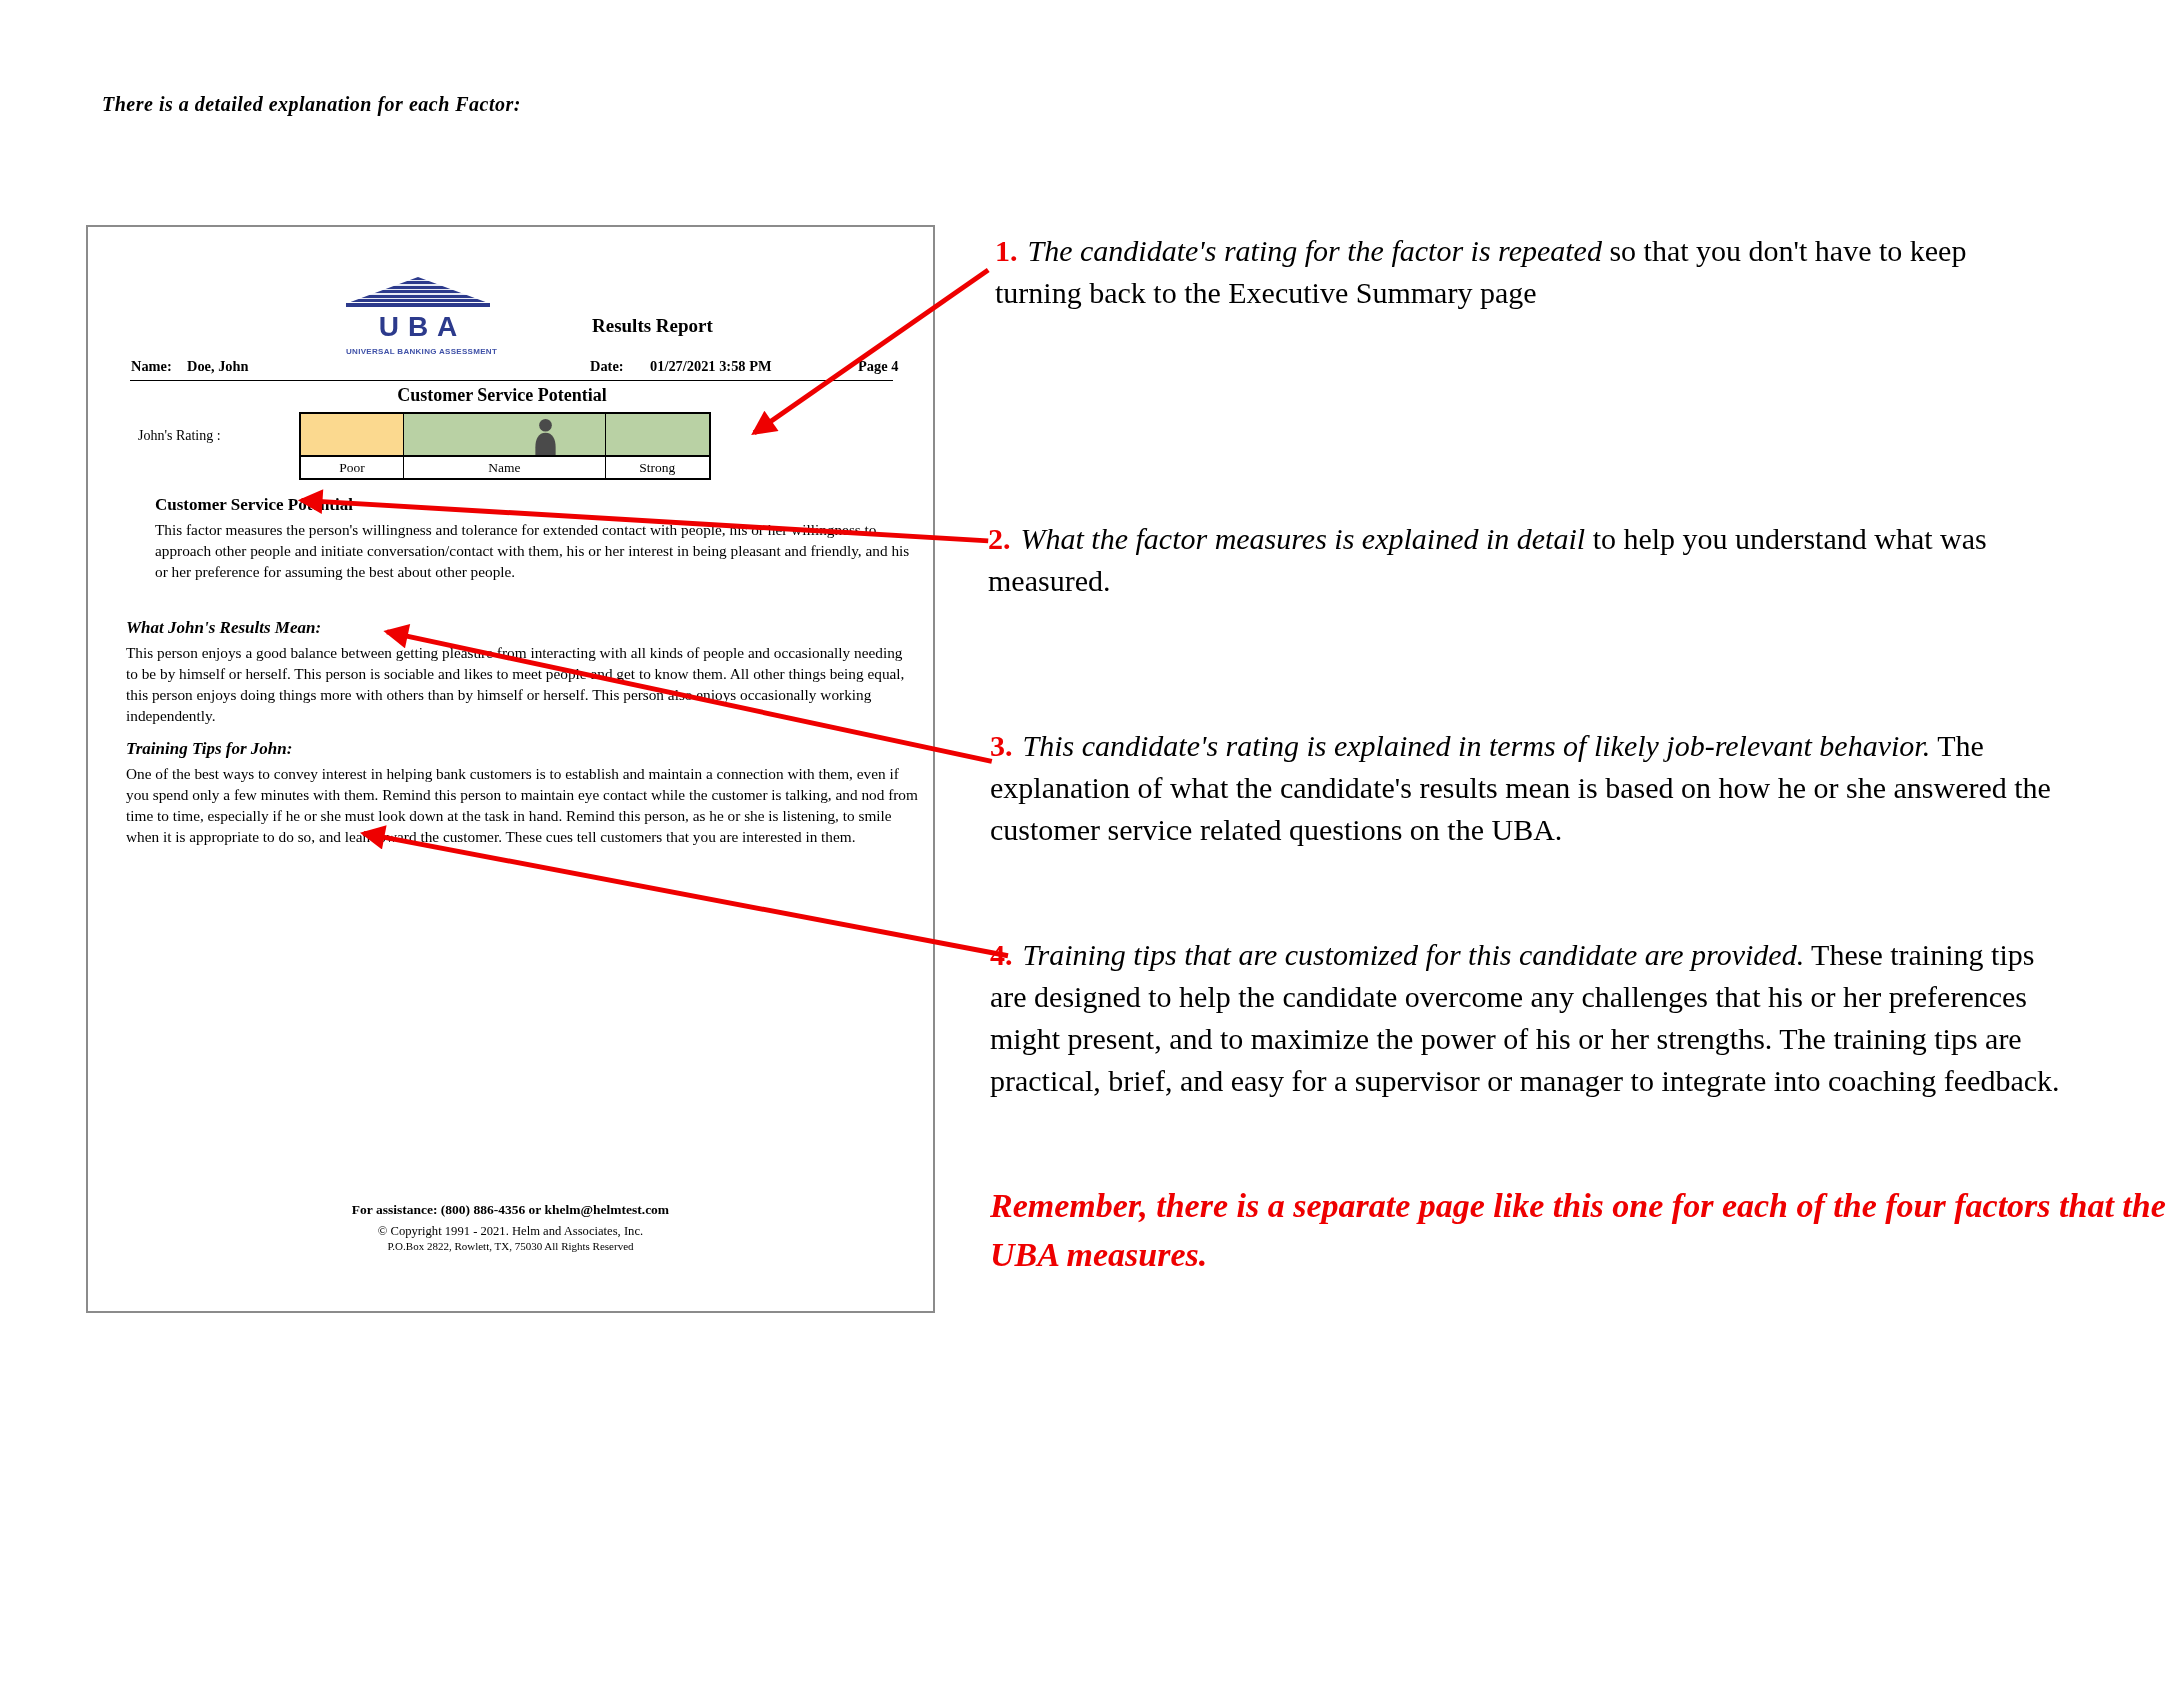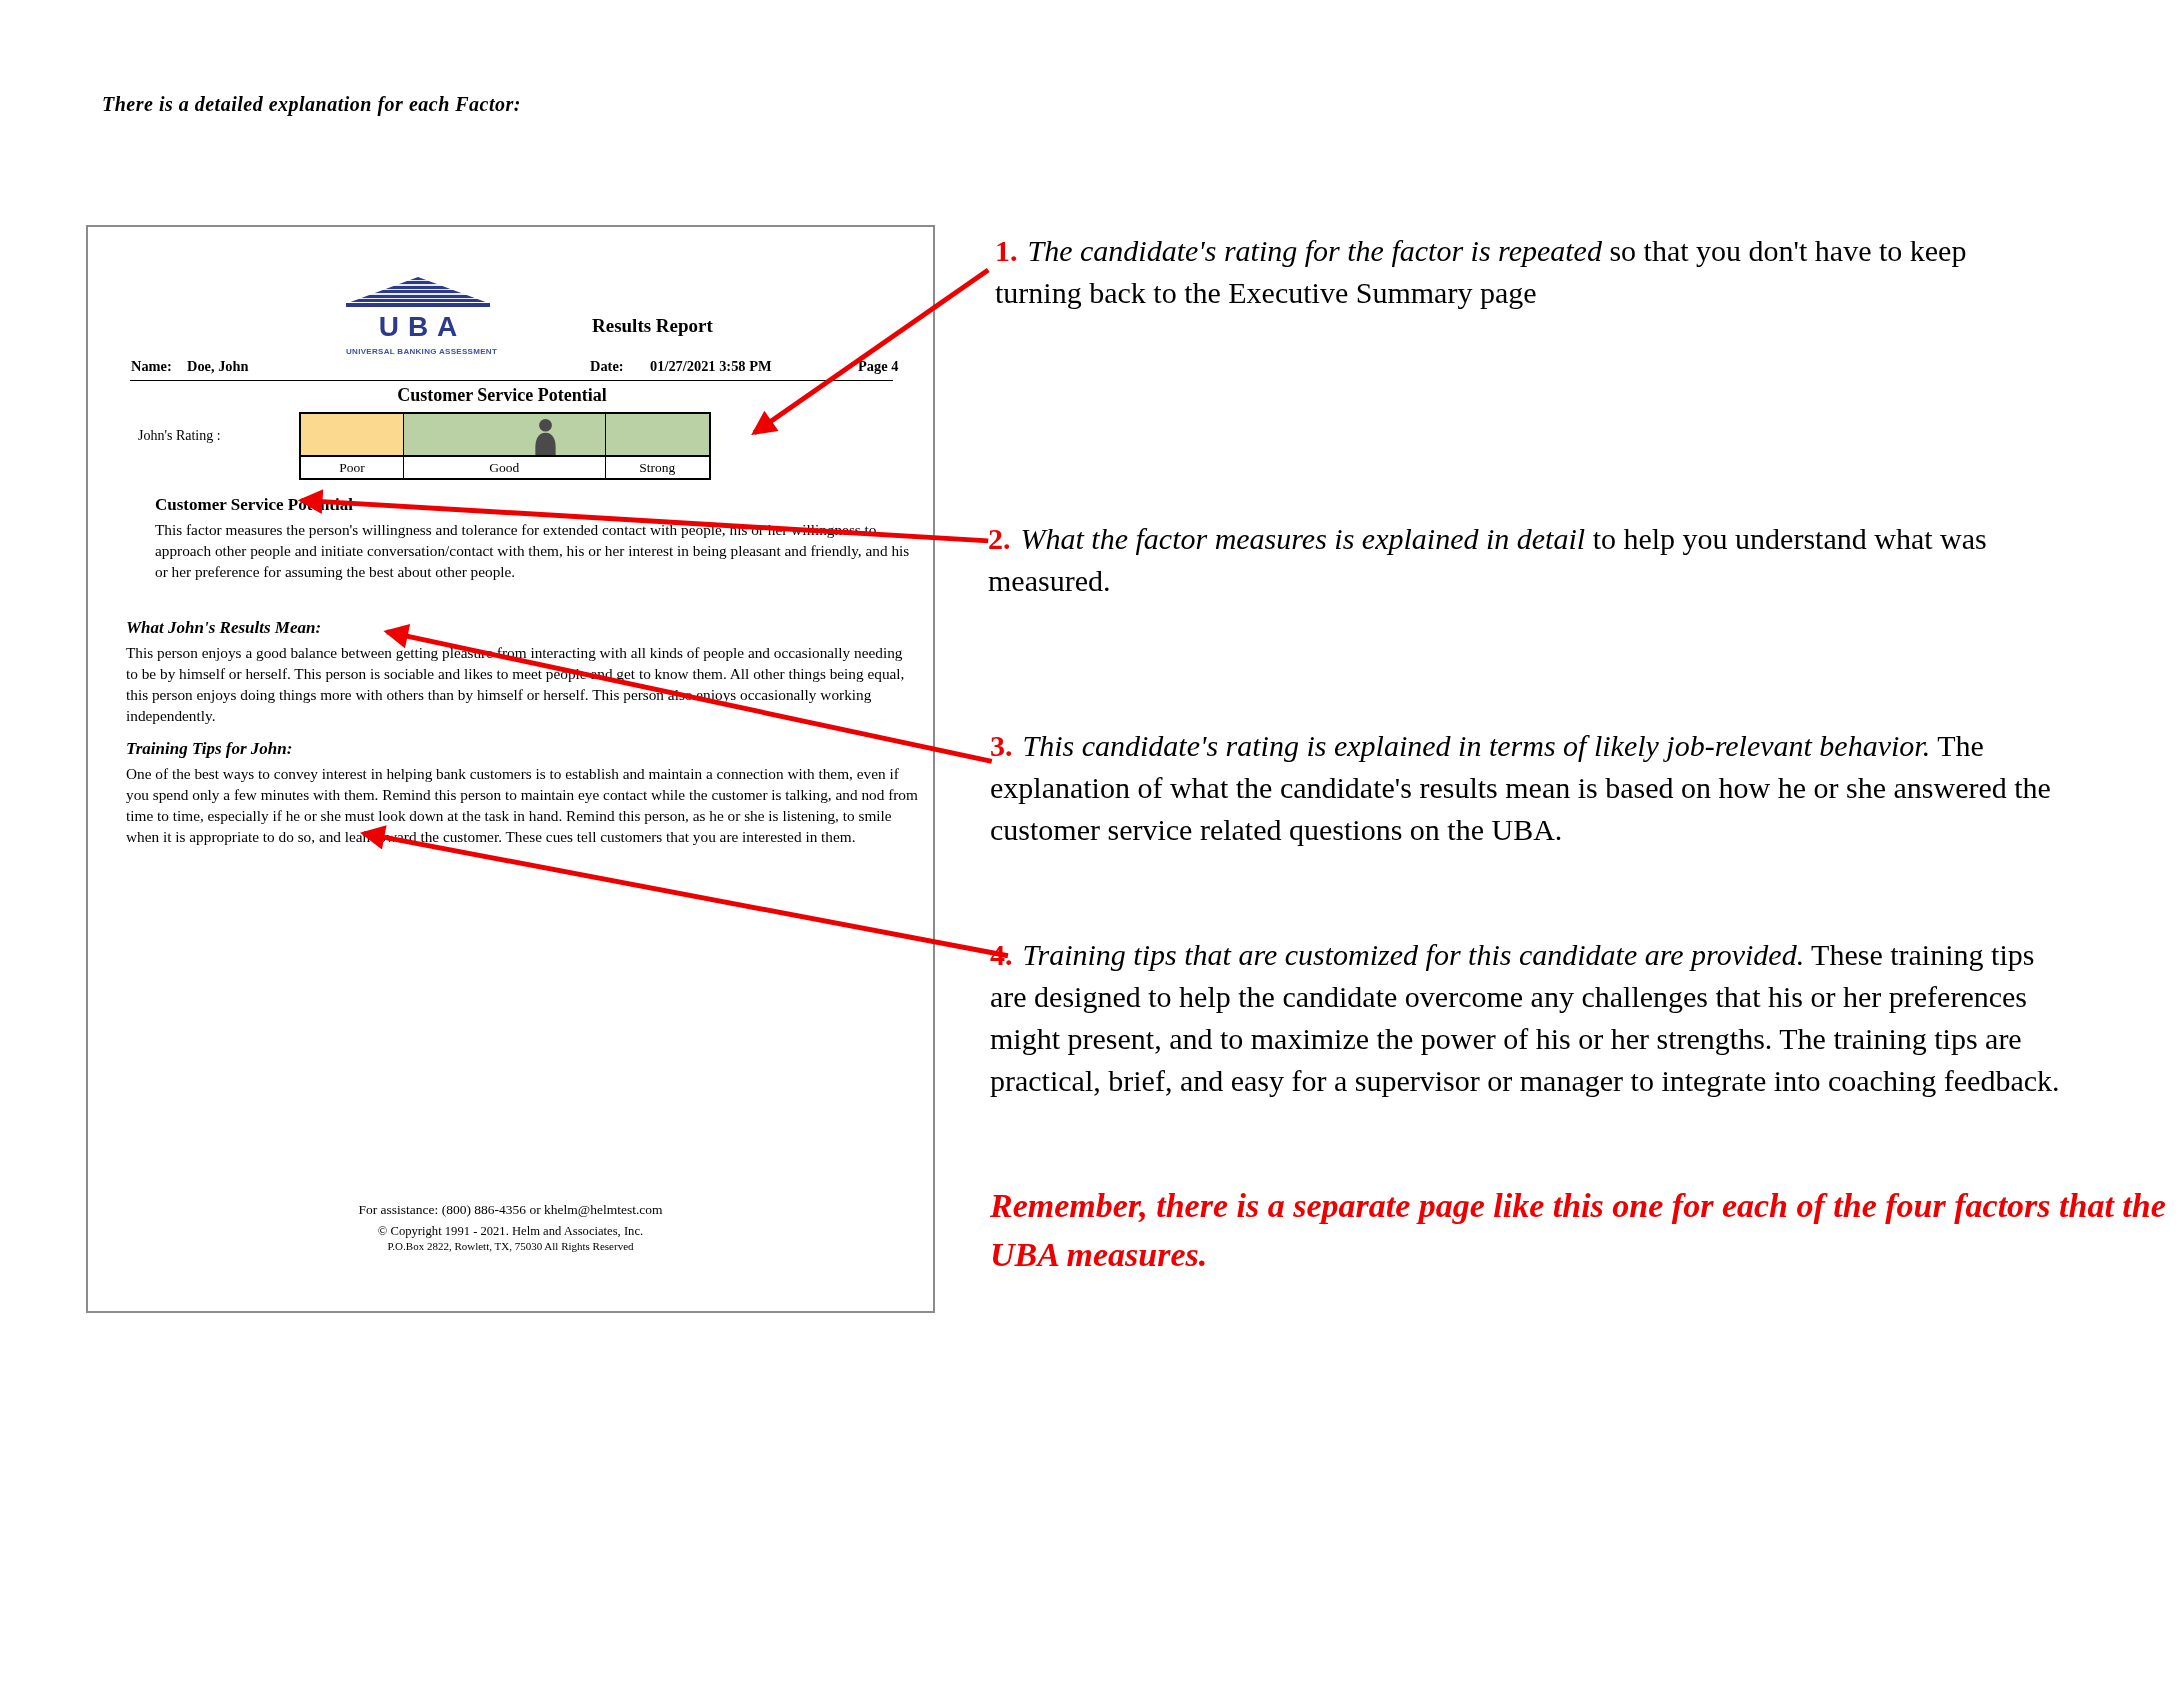--- a/index.html
+++ b/index.html
@@ -55,21 +55,21 @@
   .sec-heading.it{font-style:italic;}
   .sec-body{font-size:15.3px;line-height:21px;}
   .s2h{left:67px;top:268px;}
   .s2b{left:67px;top:292px;width:756px;}
   .s3h{left:38px;top:391px;text-align:center;}
   .s3b{left:38px;top:415px;width:785px;}
   .s4h{left:38px;top:512px;}
   .s4b{left:38px;top:536px;width:792px;}
 
   .foot{left:0;width:100%;text-align:center;}
-  .f1{top:975px;font-size:13.5px;font-weight:normal;}
+  .f1{top:975px;font-size:13.5px;font-weight:bold;}
   .f2{top:997px;font-size:12.6px;}
   .f3{top:1013px;font-size:11px;}
 
   
   .ann{font-size:30px;line-height:42px;color:#000;}
   .ann .num{color:#ee0000;font-weight:bold;margin-right:10px;}
   .ann .it{font-style:italic;}
   .ann1{left:995px;top:230px;width:972px;}
   .ann2{left:988px;top:518px;width:1026px;}
   .ann3{left:990px;top:725px;width:1062px;}
@@ -120,21 +120,21 @@
         <div class="cell-good">
           <svg class="person" viewBox="0 0 24 30">
             <circle cx="12" cy="6.5" r="5" fill="#4a4a4a"></circle>
             <path d="M12 12.5 C6.5 12.5 4 17.5 4 24 L4 30 L20 30 L20 24 C20 17.5 17.5 12.5 12 12.5 Z" fill="#4a4a4a"></path>
           </svg>
         </div>
         <div class="cell-strong"></div>
       </div>
       <div class="bar-labels">
         <div class="lbl lbl-poor">Poor</div>
-        <div class="lbl lbl-good">Good</div>
+        <div class="lbl lbl-good">Name</div>
         <div class="lbl lbl-strong">Strong</div>
       </div>
     </div>
 
     <div class="abs sec-heading s2h">Customer Service Potential</div>
     <div class="abs sec-body s2b">This factor measures the person's willingness and tolerance for extended contact with people, his or her willingness to approach other people and initiate conversation/contact with them, his or her interest in being pleasant and friendly, and his or her preference for assuming the best about other people.</div>
 
     <div class="abs sec-heading it s3h">What John's Results Mean:</div>
     <div class="abs sec-body s3b">This person enjoys a good balance between getting pleasure from interacting with all kinds of people and occasionally needing to be by himself or herself.  This person is sociable and likes to meet people and get to know them.  All other things being equal, this person enjoys doing things more with others than by himself or herself.  This person also enjoys occasionally working independently.</div>
 

